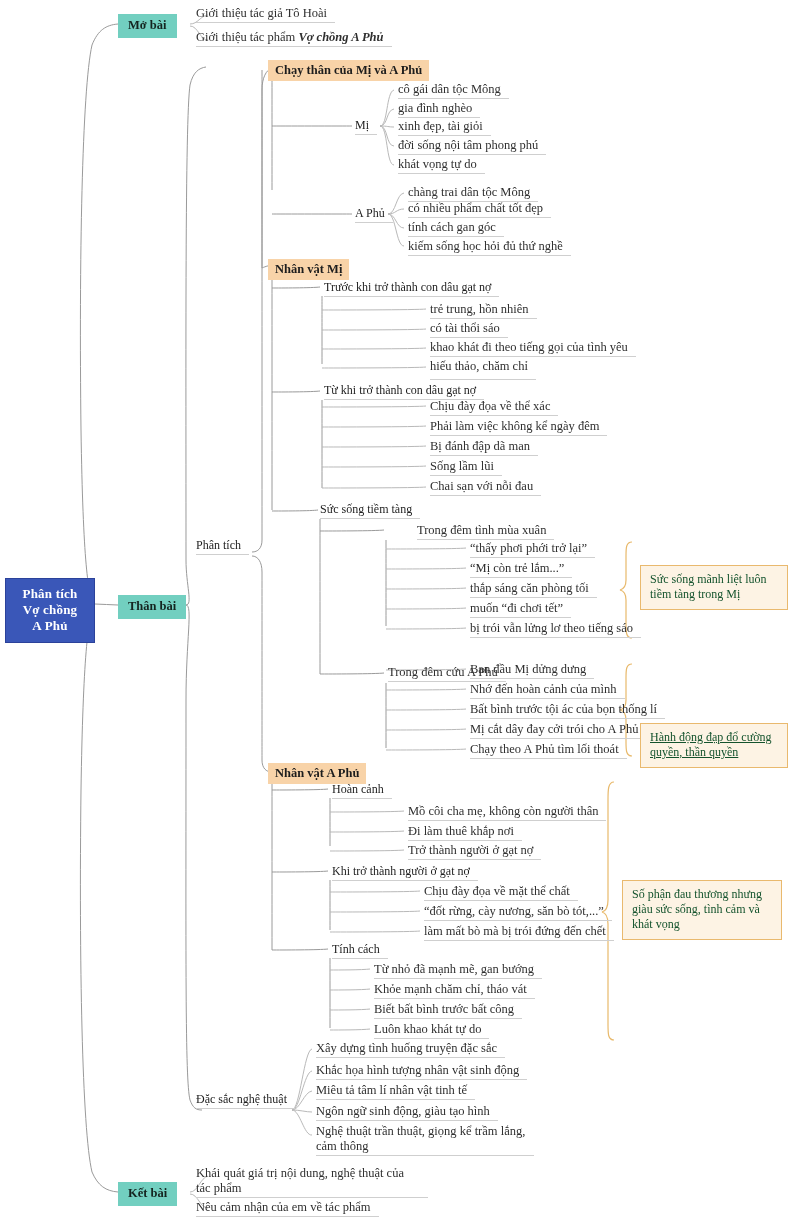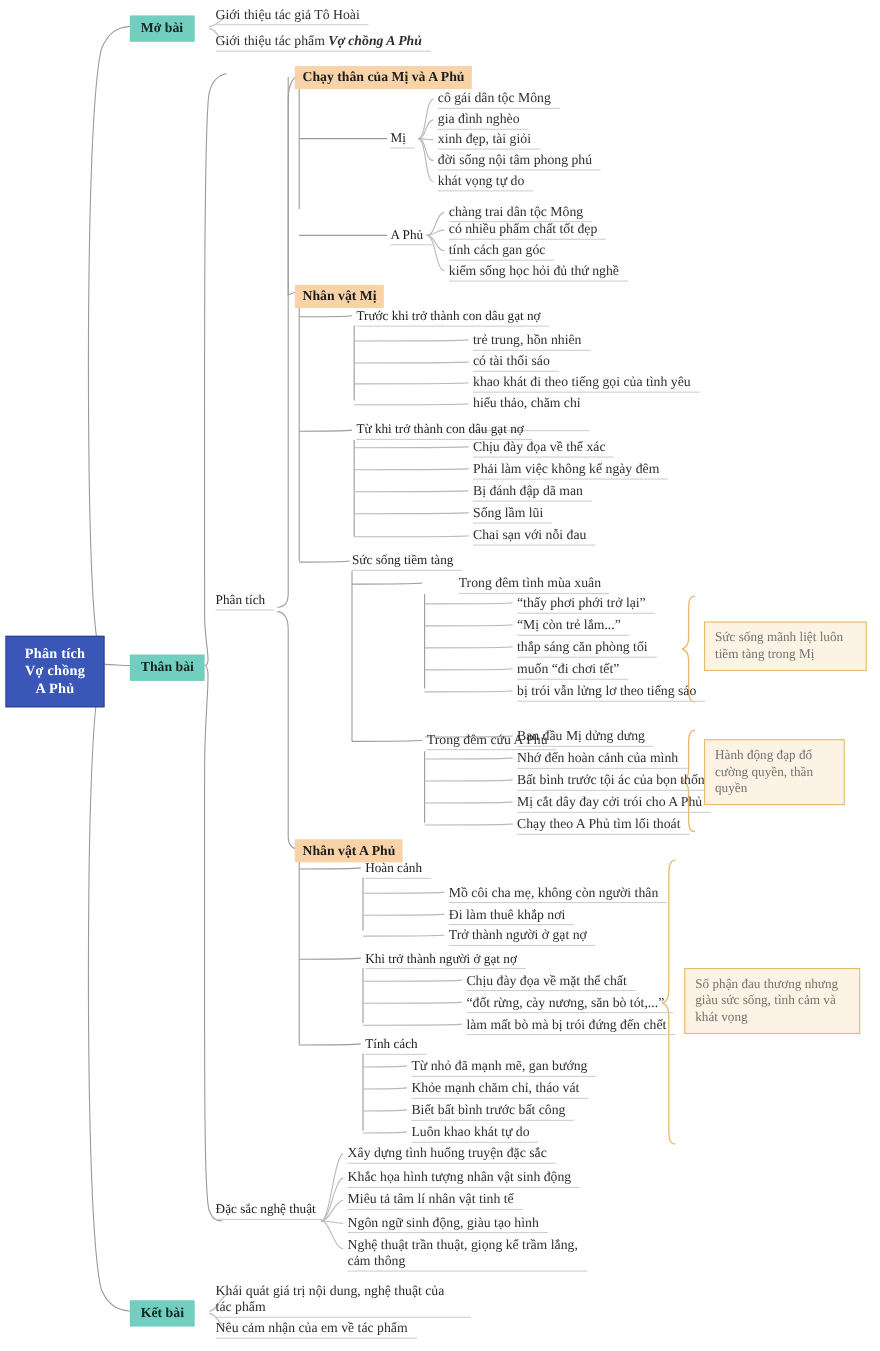--- a/index.html
+++ b/index.html
@@ -33,21 +33,21 @@
     padding:2px 7px 3px 7px;line-height:16px;
   }
   
   .blabel{font-weight:normal;font-size:12px;line-height:15px;color:#1d1d1d;}
   
   .leaf{font-size:12.5px;line-height:15px;color:#2f2f2f;}
   .leaf.two{white-space:normal;line-height:15px;}
   .leaf i{font-style:italic;font-weight:bold;}
   
   .note{
-    background:#fdf3e4;border:1px solid #e9b96e;color:#737373;
+    background:#fdf3e4;border:1px solid #e9b96e;color:#14532d;
     font-size:12px;line-height:15px;padding:6px 8px 7px 9px;
     white-space:normal;
   }
 </style>
 </head>
 <body>
 
 <div id="canvas">
 
   <svg class="links" viewBox="0 0 800 1228">
@@ -205,21 +205,21 @@
   <div class="node peach" style="left:268px;top:259px;">
     <span>Nhân vật Mị</span>
   </div>
 
   <div class="node blabel" style="left: 324px; top: 280px; border-bottom: 1px solid rgb(207, 207, 207); padding-right: 8px; padding-bottom: 1px;">
     <span>Trước khi trở thành con dâu gạt nợ</span>
   </div>
   <div class="node leaf" style="left: 430px; top: 302px; border-bottom: 1px solid rgb(207, 207, 207); padding-right: 8px; padding-bottom: 1px;"><span>trẻ trung, hồn nhiên</span></div>
   <div class="node leaf" style="left: 430px; top: 321px; border-bottom: 1px solid rgb(207, 207, 207); padding-right: 8px; padding-bottom: 1px;"><span>có tài thổi sáo</span></div>
   <div class="node leaf" style="left: 430px; top: 340px; border-bottom: 1px solid rgb(207, 207, 207); padding-right: 8px; padding-bottom: 1px;"><span>khao khát đi theo tiếng gọi của tình yêu</span></div>
-  <div class="node leaf" style="left: 430px; top: 359px; border-bottom: 1px solid rgb(207, 207, 207); padding-right: 8px; padding-bottom: 17px;"><span>hiếu thảo, chăm chỉ</span></div>
+  <div class="node leaf" style="left: 430px; top: 359px; border-bottom: 1px solid rgb(207, 207, 207); padding-right: 8px; padding-bottom: 5px;"><span>hiếu thảo, chăm chỉ</span></div>
 
   <div class="node blabel" style="left: 324px; top: 383px; border-bottom: 1px solid rgb(207, 207, 207); padding-right: 8px; padding-bottom: 1px;">
     <span>Từ khi trở thành con dâu gạt nợ</span>
   </div>
   <div class="node leaf" style="left: 430px; top: 399px; border-bottom: 1px solid rgb(207, 207, 207); padding-right: 8px; padding-bottom: 1px; text-align: right;"><span>Chịu đày đọa về thể xác</span></div>
   <div class="node leaf" style="left: 430px; top: 419px; border-bottom: 1px solid rgb(207, 207, 207); padding-right: 8px; padding-bottom: 1px;"><span>Phải làm việc không kể ngày đêm</span></div>
   <div class="node leaf" style="left: 430px; top: 439px; border-bottom: 1px solid rgb(207, 207, 207); padding-right: 8px; padding-bottom: 1px; text-align: right;"><span>Bị đánh đập dã man</span></div>
   <div class="node leaf" style="left: 430px; top: 459px; border-bottom: 1px solid rgb(207, 207, 207); padding-right: 8px; padding-bottom: 1px;"><span>Sống lầm lũi</span></div>
   <div class="node leaf" style="left: 430px; top: 479px; border-bottom: 1px solid rgb(207, 207, 207); padding-right: 8px; padding-bottom: 1px;"><span>Chai sạn với nỗi đau</span></div>
 
@@ -238,21 +238,21 @@
     <span>Sức sống mãnh liệt luôn tiềm tàng trong Mị</span>
   </div>
 
   <div class="node leaf" style="left: 388px; top: 665px; border-bottom: 1px solid rgb(207, 207, 207); padding-right: 8px; padding-bottom: 1px;"><span>Trong đêm cứu A Phủ</span></div>
   <div class="node leaf" style="left: 470px; top: 662px; border-bottom: 1px solid rgb(207, 207, 207); padding-right: 8px; padding-bottom: 1px;"><span>Ban đầu Mị dửng dưng</span></div>
   <div class="node leaf" style="left: 470px; top: 682px; border-bottom: 1px solid rgb(207, 207, 207); padding-right: 8px; padding-bottom: 1px;"><span>Nhớ đến hoàn cảnh của mình</span></div>
   <div class="node leaf" style="left: 470px; top: 702px; border-bottom: 1px solid rgb(207, 207, 207); padding-right: 8px; padding-bottom: 1px;"><span>Bất bình trước tội ác của bọn thống lí</span></div>
   <div class="node leaf" style="left: 470px; top: 722px; border-bottom: 1px solid rgb(207, 207, 207); padding-right: 8px; padding-bottom: 1px;"><span>Mị cắt dây đay cởi trói cho A Phủ</span></div>
   <div class="node leaf" style="left: 470px; top: 742px; border-bottom: 1px solid rgb(207, 207, 207); padding-right: 8px; padding-bottom: 1px;"><span>Chạy theo A Phủ tìm lối thoát</span></div>
 
-  <div class="node note" style="left:640px;top:672px;width:128px;">
+  <div class="node note" style="left:640px;top:723px;width:148px;text-decoration:underline;">
     <span>Hành động đạp đổ cường quyền, thần quyền</span>
   </div>
 
   <div class="node peach" style="left:268px;top:763px;">
     <span>Nhân vật A Phủ</span>
   </div>
 
   <div class="node blabel" style="left: 332px; top: 782px; border-bottom: 1px solid rgb(207, 207, 207); padding-right: 8px; padding-bottom: 1px;">
     <span>Hoàn cảnh</span>
   </div>

